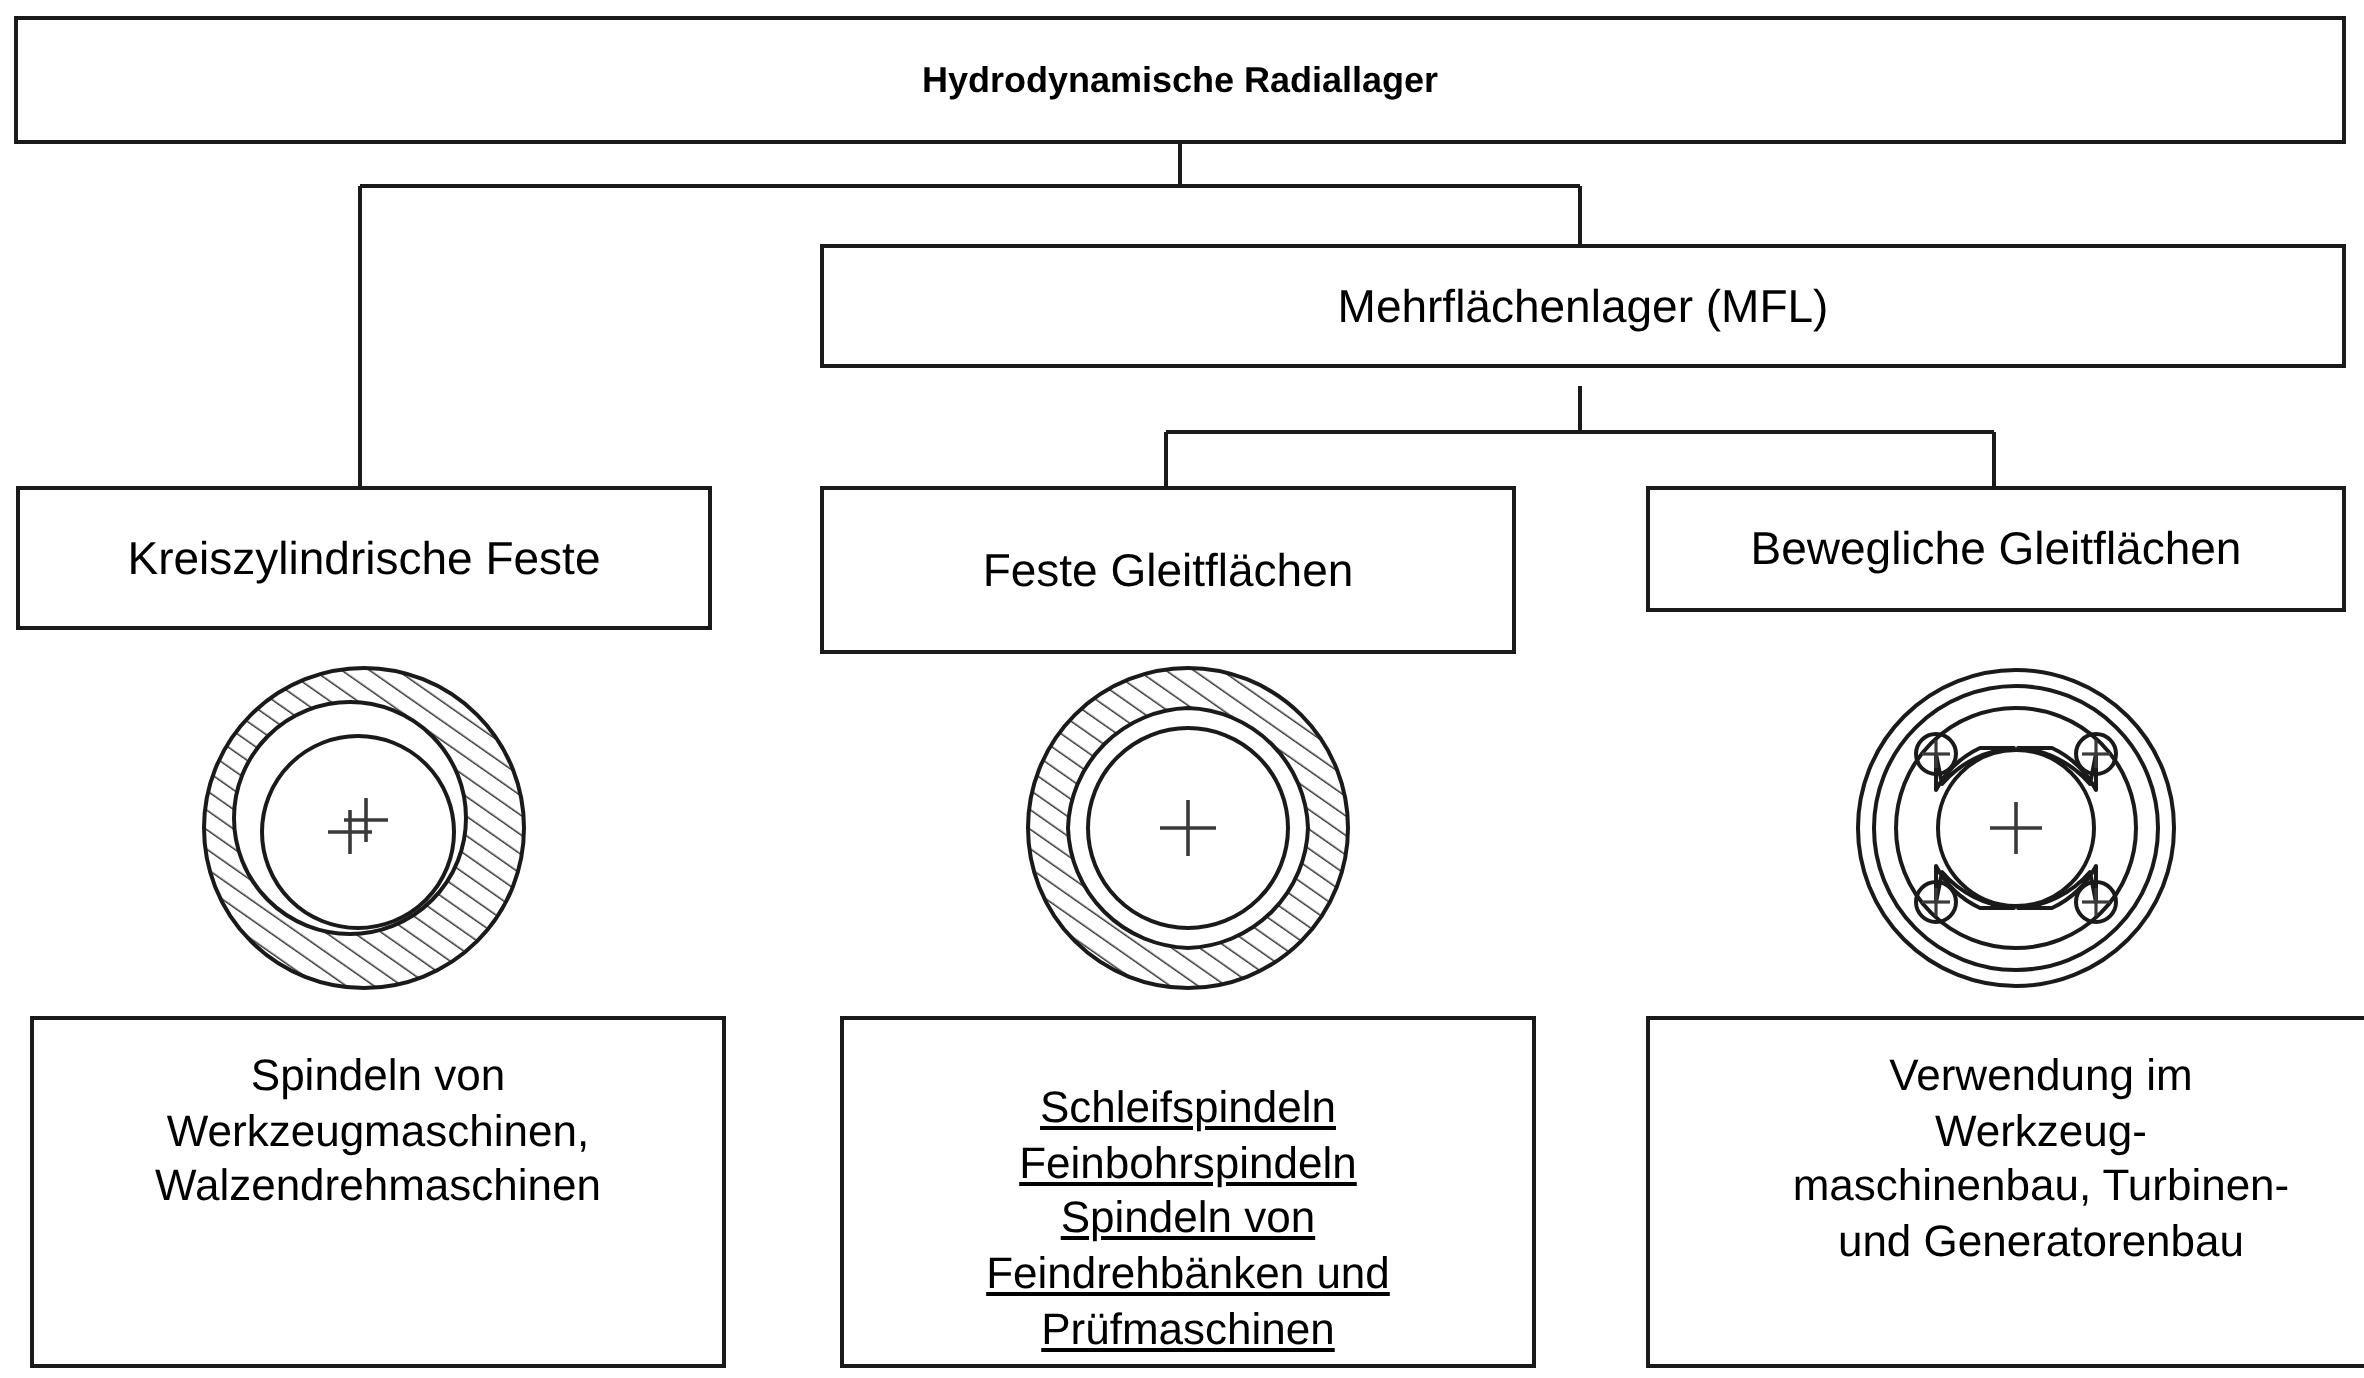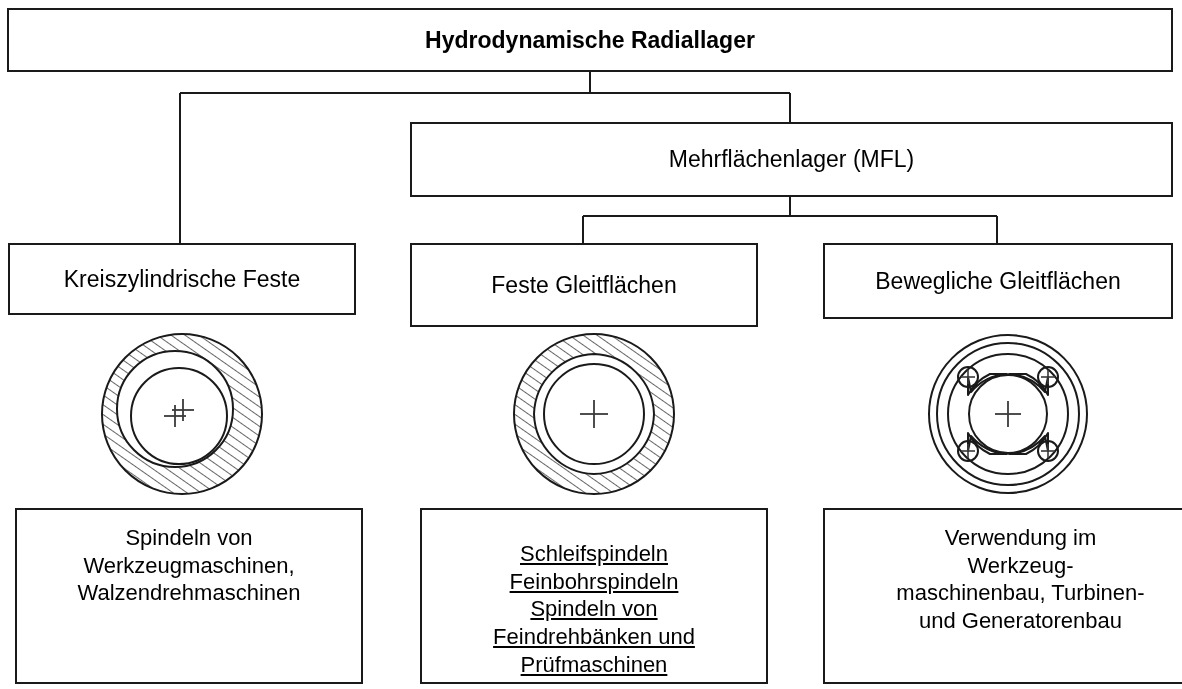--- a/index.html
+++ b/index.html
@@ -41,45 +41,45 @@
   .node-label {
     display: block;
     white-space: pre-line;
     padding: 0 6px;
   }
 
   
   #box-root {
     left: 7px; top: 8px;
     width: 1166px; height: 64px;
-    font-size: 23px;
+    font-size: 18px;
     font-weight: bold;
   }
 
   
   #box-mfl {
     left: 410px; top: 122px;
-    width: 763px; height: 75px;
+    width: 763px; height: 62px;
     font-size: 23px;
   }
 
   
   #box-cat-0 {
     left: 8px; top: 243px;
     width: 348px; height: 72px;
     font-size: 23px;
   }
   #box-cat-1 {
     left: 410px; top: 243px;
     width: 348px; height: 84px;
     font-size: 23px;
   }
   #box-cat-2 {
     left: 823px; top: 243px;
-    width: 350px; height: 76px;
+    width: 350px; height: 63px;
     font-size: 23px;
   }
 
   
   #box-app-0 {
     left: 15px; top: 508px;
     width: 348px; height: 176px;
     font-size: 22px;
     align-items: flex-start;
     padding-top: 14px;

